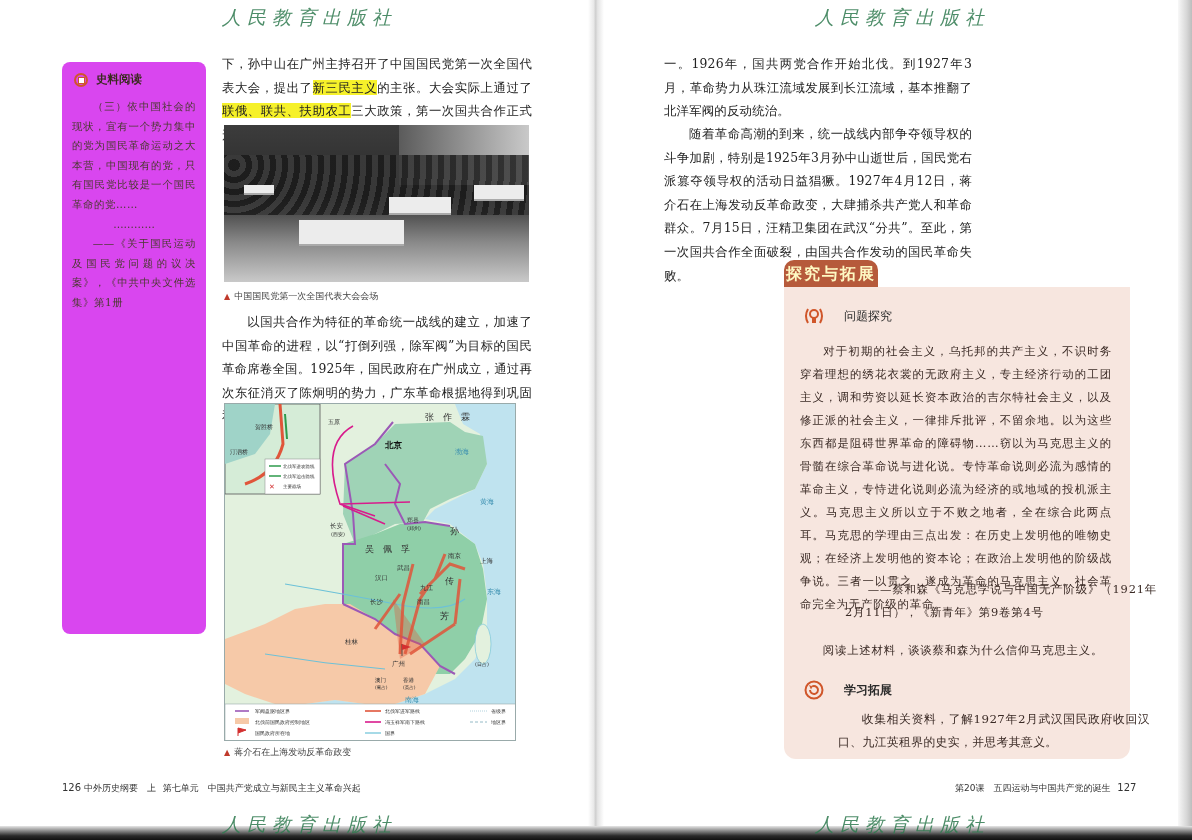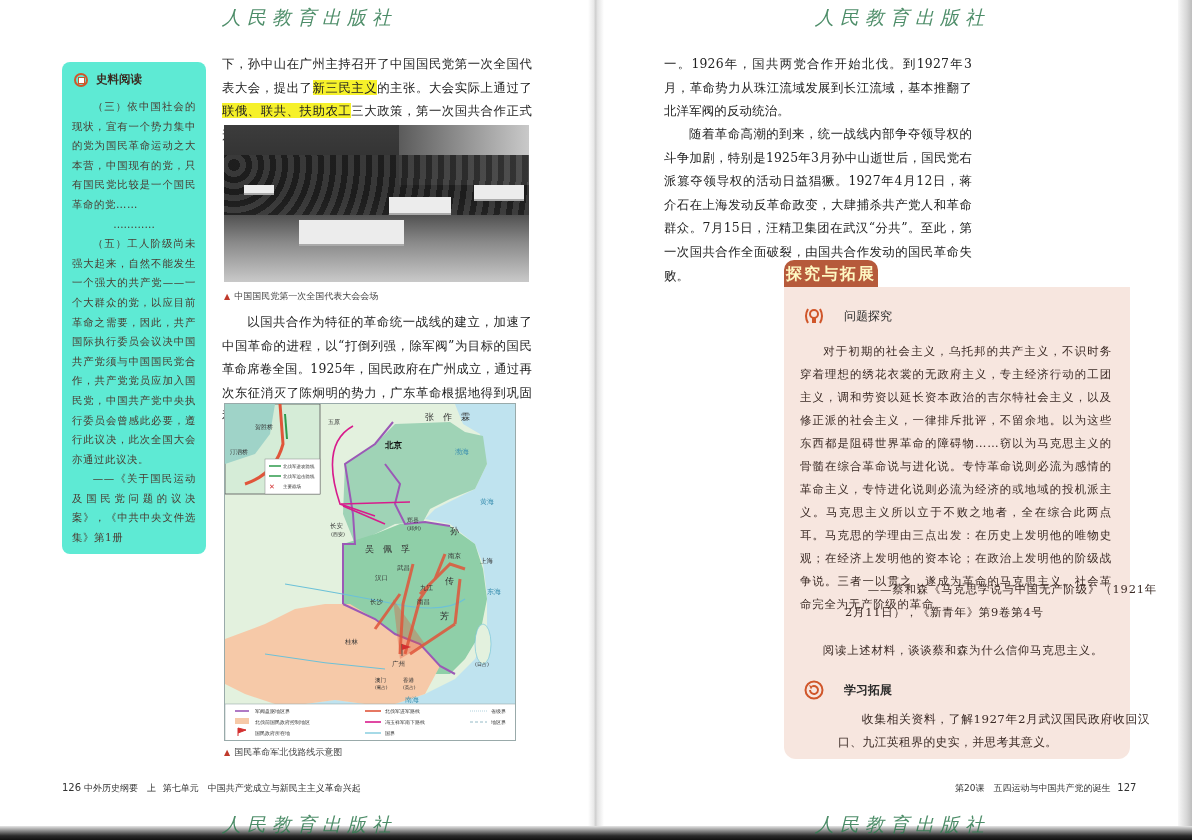--- a/index.html
+++ b/index.html
@@ -13,21 +13,21 @@
       background: linear-gradient(to right, #ffffff 0%, #e9e9e9 35%, #cfcfcf 48%, #e4e4e4 60%, #ffffff 100%); }
     .right-edge { position: absolute; top: 0; left: 1178px; width: 14px; height: 826px;
       background: linear-gradient(to right, #f8f8f8, #d8d8d8 60%, #bdbdbd); }
     .bottom-bar { position: absolute; left: 0; top: 826px; width: 1192px; height: 14px;
       background: linear-gradient(to bottom, #e6e6e6, #2a2a2a 70%, #111); }
 
     .publisher { position: absolute; font-family: "DejaVu Serif", serif; font-style: italic; color: #2f7a4f;
       font-size: 19px; letter-spacing: 6px; white-space: nowrap; opacity: 0.85; }
 
     
-    .sidebar { position: absolute; left: 62px; top: 62px; width: 144px; height: 492px; background: #5eead4;
+    .sidebar { position: absolute; left: 62px; top: 62px; width: 144px; height: 572px; background: #d946ef;
       border-radius: 8px; padding: 10px 10px 10px 10px; }
     .sidebar-head { display: flex; align-items: center; gap: 8px; margin-bottom: 10px; margin-left: 2px; }
     .sidebar-icon { width: 14px; height: 14px; border: 2.5px solid #d0562a; border-radius: 50%; position: relative; }
     .sidebar-icon::after { content: ""; position: absolute; left: 2px; top: 2px; width: 5px; height: 5px; background: #fff; border: 1px solid #d0562a; }
     .sidebar-title { font-family: "DejaVu Sans", sans-serif; font-size: 11.5px; font-weight: bold; color: #3a2a20; }
     .sidebar p { font-size: 10.4px; line-height: 19.6px; color: #4a3a30; letter-spacing: 0.6px; text-align: justify; }
     .sidebar p.indent { text-indent: 2em; }
     .sidebar p.dots { text-align: center; letter-spacing: 0; margin: 0; }
     .sidebar p.source { text-indent: 2em; }
 
@@ -77,21 +77,20 @@
 <div class="publisher" style="left:222px; top:812px;">人民教育出版社</div>
 <div class="publisher" style="left:815px; top:812px;">人民教育出版社</div>
 
 <div class="sidebar">
   <div class="sidebar-head">
     <span class="sidebar-icon"></span>
     <span class="sidebar-title">史料阅读</span>
   </div>
   <p class="indent">（三）依中国社会的现状，宜有一个势力集中的党为国民革命运动之大本营，中国现有的党，只有国民党比较是一个国民革命的党……</p>
   <p class="dots">…………</p>
-  <p class="indent">（五）工人阶级尚未强大起来，自然不能发生一个强大的共产党——一个大群众的党，以应目前革命之需要，因此，共产国际执行委员会议决中国共产党须与中国国民党合作，共产党党员应加入国民党，中国共产党中央执行委员会曾感此必要，遵行此议决，此次全国大会亦通过此议决。</p>
   <p class="source">——《关于国民运动及国民党问题的议决案》，《中共中央文件选集》第1册</p>
 </div>
 
 <div class="left-col body-text">
   <span>下，孙中山在广州主持召开了中国国民党第一次全国代表大会，提出了</span><span class="hl">新三民主义</span><span>的主张。大会实际上通过了</span><span class="hl">联俄、联共、扶助农工</span><span>三大政策，第一次国共合作正式形成。</span>
 </div>
 
 <div class="photo">
   <div class="wall"></div>
   <div class="crowd"></div>
@@ -205,21 +204,21 @@
     <line x1="140" y1="329" x2="156" y2="329" stroke="#6cc1d8" stroke-width="1.2"></line>
     <text x="160" y="331" font-size="5" fill="#333">国界</text>
     <line x1="245" y1="307" x2="262" y2="307" stroke="#9fc7d4" stroke-width="0.8" stroke-dasharray="1 1"></line>
     <text x="266" y="309" font-size="5" fill="#333">省级界</text>
     <line x1="245" y1="318" x2="262" y2="318" stroke="#7aa8b8" stroke-width="0.8" stroke-dasharray="3 2"></line>
     <text x="266" y="320" font-size="5" fill="#333">地区界</text>
   </svg>
 </div>
 <div class="caption" style="position:absolute; left:224px; top:746px;">
   <span class="tri">▲</span>
-  <span>国民革命军北伐路线示意图</span>
+  <span>蒋介石在上海发动反革命政变</span>
 </div>
 
 <div class="footer" style="left:62px;">
   <span class="num">126</span>
   <span>中外历史纲要　上</span>
   <span style="margin-left:4px;">第七单元　中国共产党成立与新民主主义革命兴起</span>
 </div>
 
 <div class="right-col body-text">
   <span>一。1926年，国共两党合作开始北伐。到1927年3月，革命势力从珠江流域发展到长江流域，基本推翻了北洋军阀的反动统治。</span>

